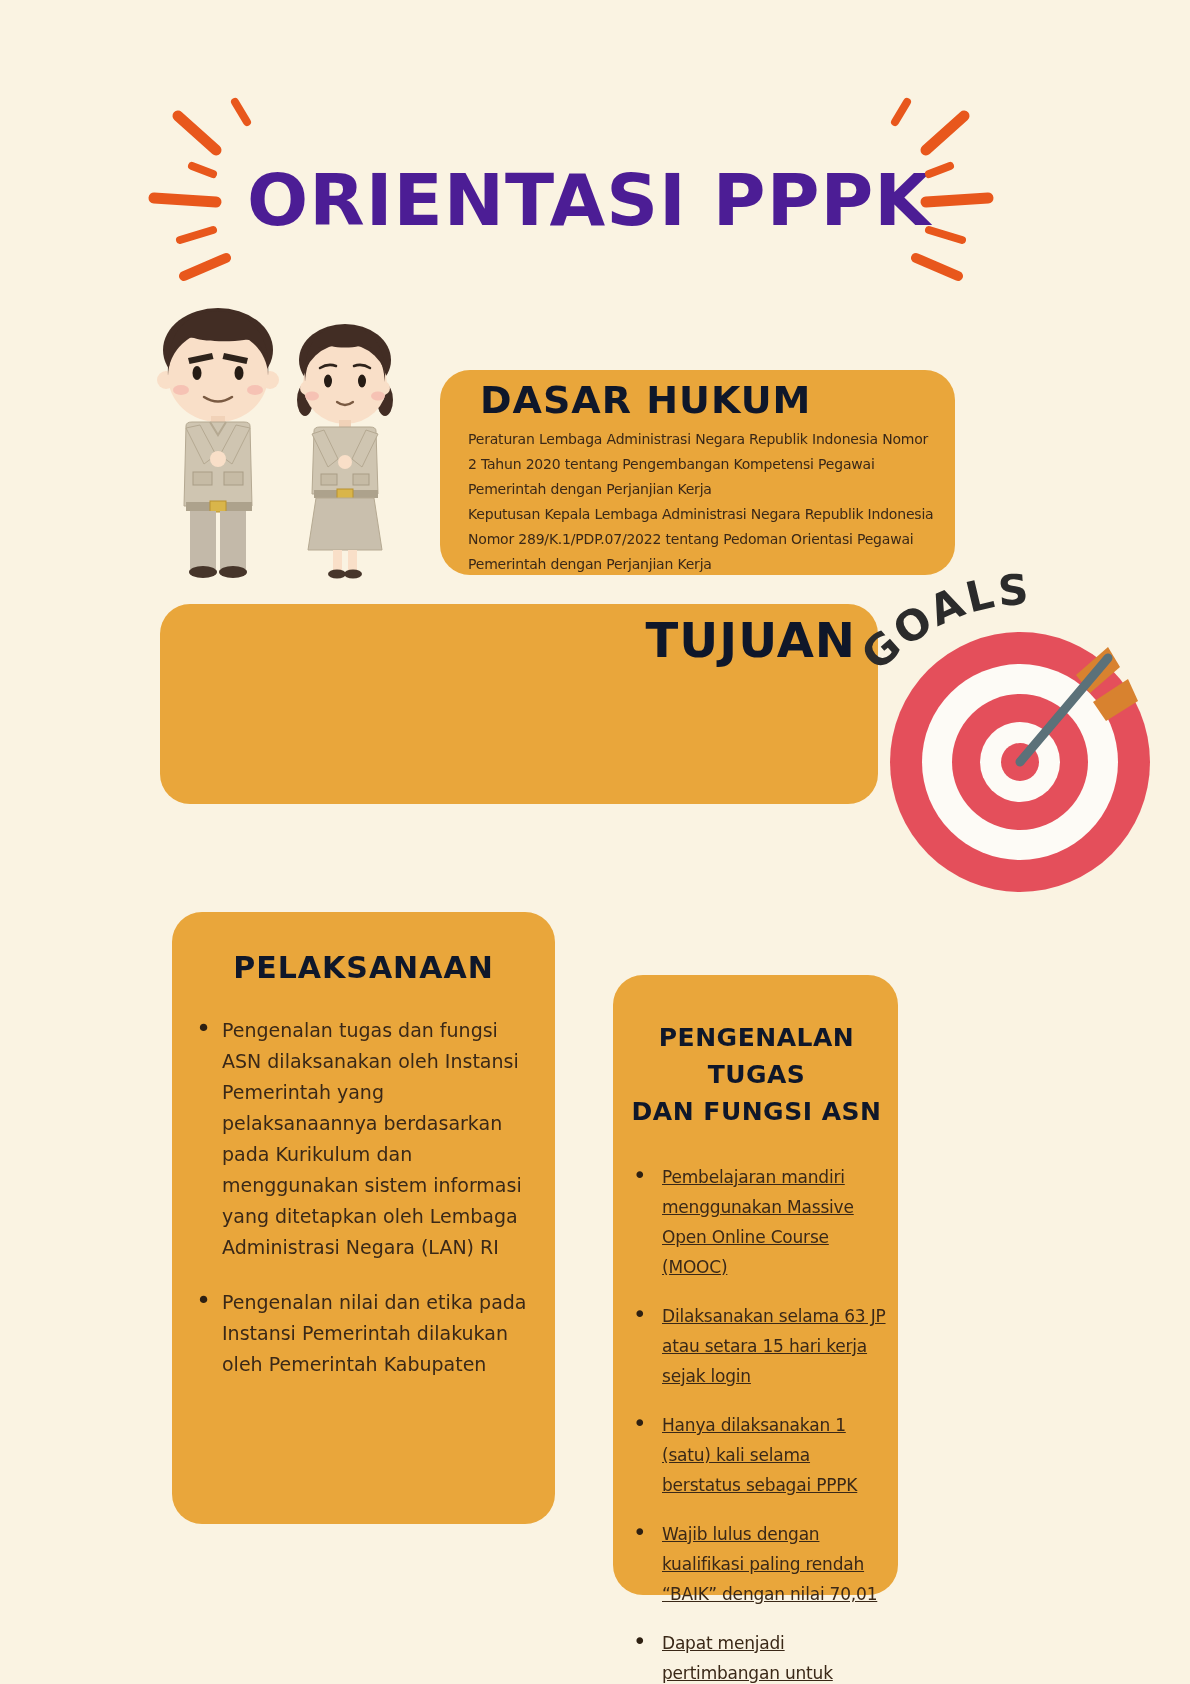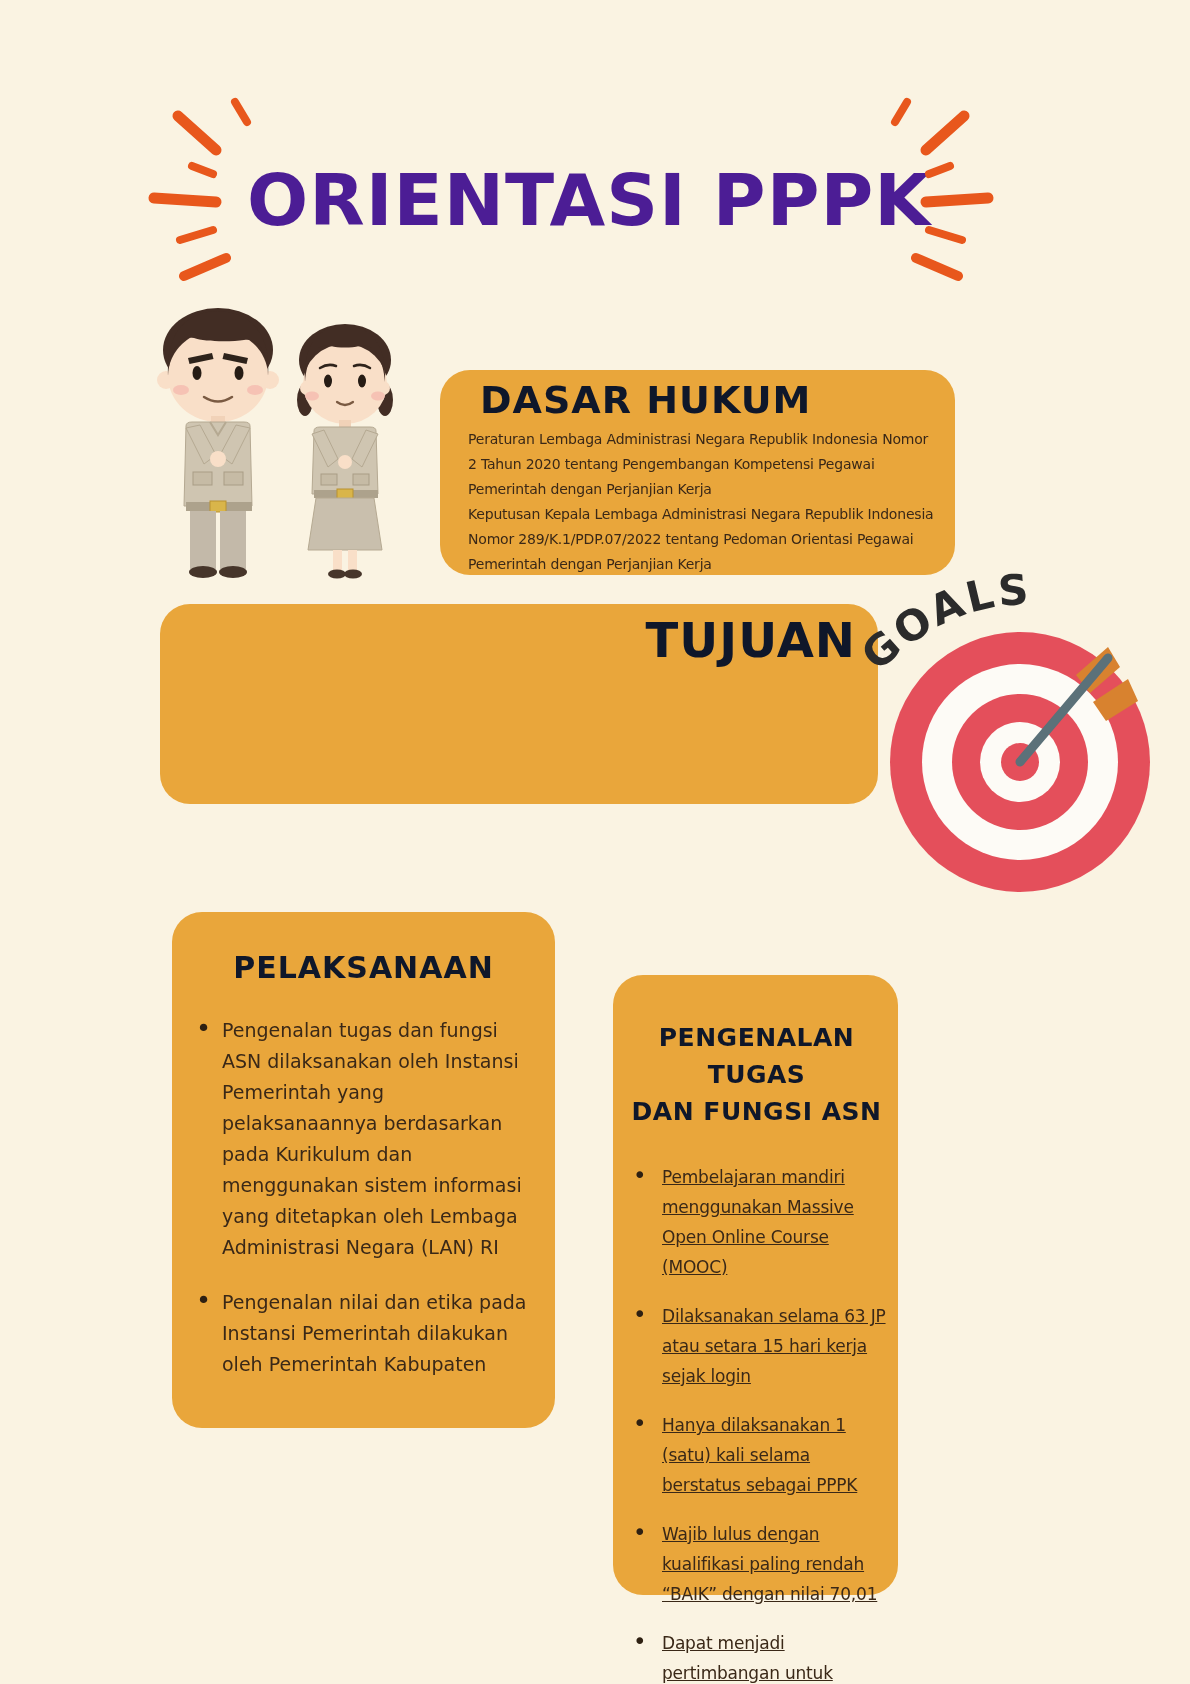--- a/index.html
+++ b/index.html
@@ -30,21 +30,21 @@
   .dasar .line{white-space:nowrap;}
   
   .tujuan{left:160px;top:604px;width:718px;height:200px;padding:8px 22px 0 40px;text-align:right;}
   .tujuan h2{font-size:48px;letter-spacing:1px;}
   .tujuan .body{margin-top:4px;font-size:19px;line-height:33px;}
   .tujuan .line{white-space:nowrap;}
   
   .goals{position:absolute;left:850px;top:555px;width:320px;height:350px;}
   .goals text{font-family:"DejaVu Sans","Liberation Sans",sans-serif;font-weight:bold;}
   
-  .pelaksanaan{left:172px;top:912px;width:383px;height:516px;padding:38px 18px 0 18px;}
+  .pelaksanaan{left:172px;top:912px;width:383px;height:612px;padding:38px 18px 0 18px;}
   .pelaksanaan h2{text-align:center;font-size:30px;letter-spacing:1px;}
   .pelaksanaan ul{margin:30px 0 0 0;padding:0;}
   .pelaksanaan li{font-size:19px;line-height:31px;margin-bottom:24px;padding-left:32px;}
   
   .pengenalan{left:613px;top:975px;width:285px;height:620px;padding:44px 12px 0 14px;}
   .pengenalan h2{text-align:center;font-size:25px;line-height:37px;letter-spacing:0.5px;}
   .pengenalan ul{margin:32px 0 0 0;padding:0;text-decoration:underline;}
   .pengenalan li{font-size:17px;line-height:30px;letter-spacing:-0.2px;margin-bottom:19px;padding-left:35px;}
   
   ul{list-style:none;}

